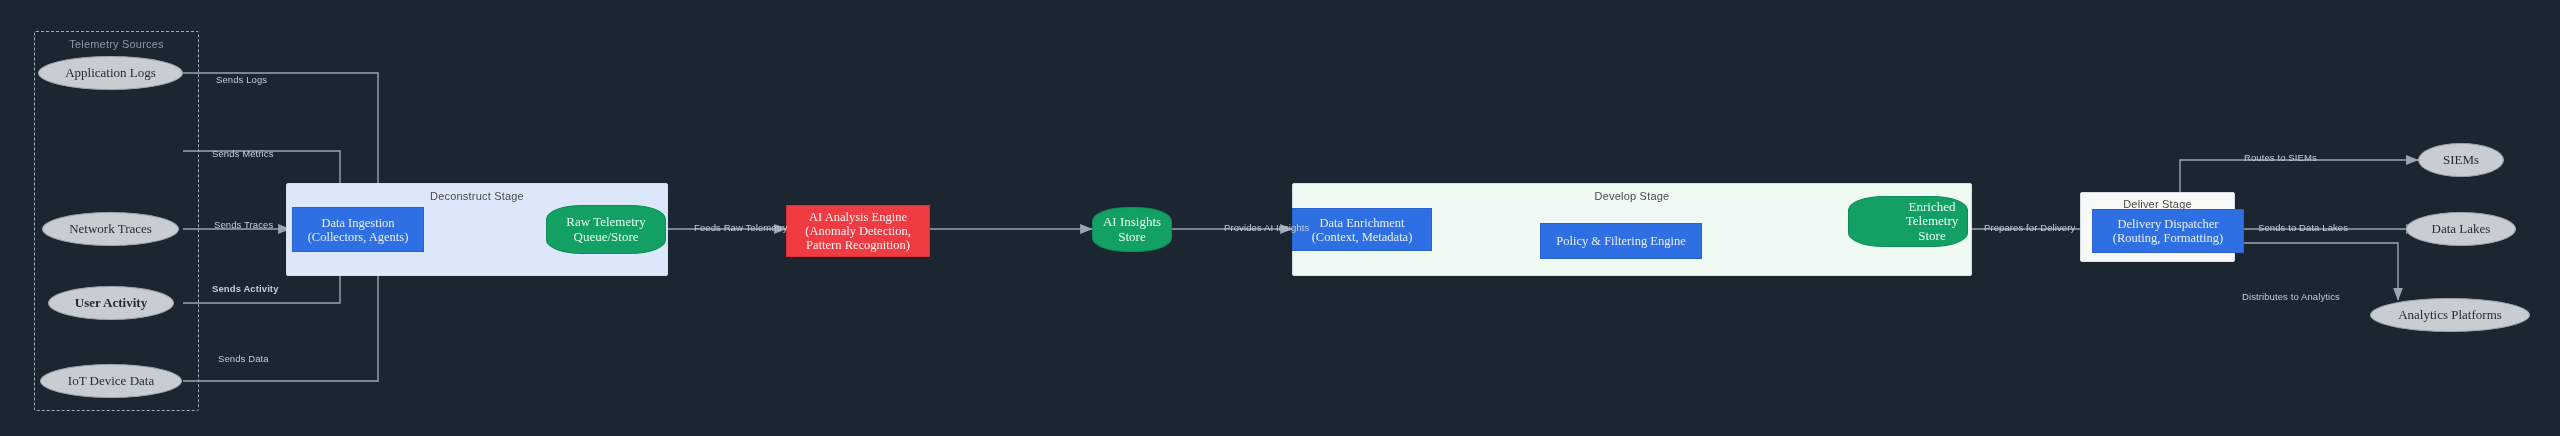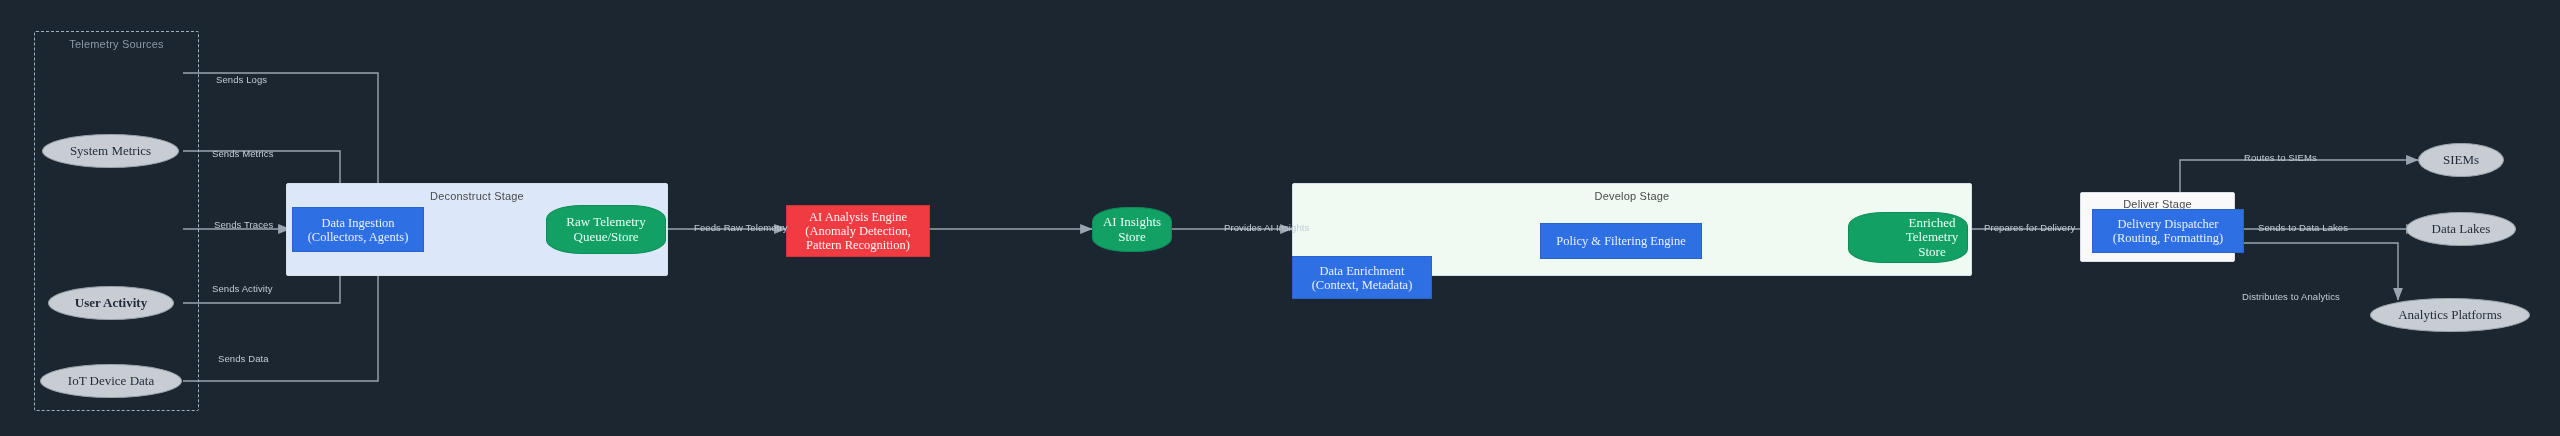--- a/index.html
+++ b/index.html
@@ -137,52 +137,53 @@
 
   <div class="cluster cluster-solid" style="left:1292px;top:183px;width:680px;height:93px;background:#eefaf2;">
     <div class="cluster-title ct-light" style="top:6px;">Develop Stage</div>
   </div>
 
   <div class="cluster cluster-solid" style="left:2080px;top:192px;width:155px;height:70px;background:#f9f9f9;">
     <div class="cluster-title ct-light" style="top:5px;">Deliver Stage</div>
   </div>
 
 
-  <div class="node n-ellipse" style="left:42px;top:134px;width:137px;height:34px;">System Metrics</div>
+  <div class="node n-ellipse" style="left:38px;top:56px;width:145px;height:34px;">Application Logs</div>
+  <div class="node n-ellipse" style="left:42px;top:212px;width:137px;height:34px;">Network Traces</div>
   <div class="node n-ellipse" style="left:48px;top:286px;width:126px;height:34px;font-weight:bold;">User Activity</div>
   <div class="node n-ellipse" style="left:40px;top:364px;width:142px;height:34px;">IoT Device Data</div>
 
   <div class="node n-process" style="left:292px;top:207px;width:132px;height:45px;">Data Ingestion
 (Collectors, Agents)</div>
   <div class="node n-store" style="left:546px;top:205px;width:120px;height:49px;">Raw Telemetry
 Queue/Store</div>
 
   <div class="node n-danger" style="left:786px;top:205px;width:144px;height:52px;">AI Analysis Engine
 (Anomaly Detection,
 Pattern Recognition)</div>
   <div class="node n-store" style="left:1092px;top:207px;width:80px;height:45px;">AI Insights
 Store</div>
 
-  <div class="node n-process" style="left:1292px;top:208px;width:140px;height:43px;margin-top:48px;">Data Enrichment
+  <div class="node n-process" style="left:1292px;top:208px;width:140px;height:43px;">Data Enrichment
 (Context, Metadata)</div>
   <div class="node n-process" style="left:1540px;top:223px;width:162px;height:36px;">Policy &amp; Filtering Engine</div>
-  <div class="node n-store" style="left:1848px;top:212px;width:120px;height:51px;padding-left:48px;">Enriched Telemetry
+  <div class="node n-store" style="left:1848px;top:196px;width:120px;height:51px;padding-left:48px;">Enriched Telemetry
 Store</div>
 
   <div class="node n-process" style="left:2092px;top:209px;width:152px;height:44px;">Delivery Dispatcher
 (Routing, Formatting)</div>
 
   <div class="node n-ellipse" style="left:2418px;top:143px;width:86px;height:34px;">SIEMs</div>
   <div class="node n-ellipse" style="left:2406px;top:212px;width:110px;height:34px;">Data Lakes</div>
   <div class="node n-ellipse" style="left:2370px;top:298px;width:160px;height:34px;">Analytics Platforms</div>
 
   <div class="elabel" style="left:216px;top:74px;">Sends Logs</div>
   <div class="elabel" style="left:212px;top:148px;">Sends Metrics</div>
   <div class="elabel" style="left:214px;top:219px;">Sends Traces</div>
-  <div class="elabel" style="left:212px;top:283px;">Sends Activity</div>
+  <div class="elabel" style="left:212px;top:283px;font-weight:bold;">Sends Activity</div>
   <div class="elabel" style="left:218px;top:353px;">Sends Data</div>
 
   <div class="elabel" style="left:682px;top:222px;padding-left:12px;">Feeds Raw Telemetry</div>
   <div class="elabel" style="left:1224px;top:222px;">Provides AI Insights</div>
   <div class="elabel" style="left:1984px;top:222px;">Prepares for Delivery</div>
 
   <div class="elabel" style="left:2244px;top:152px;">Routes to SIEMs</div>
   <div class="elabel" style="left:2258px;top:222px;">Sends to Data Lakes</div>
   <div class="elabel" style="left:2242px;top:291px;">Distributes to Analytics</div>
 

